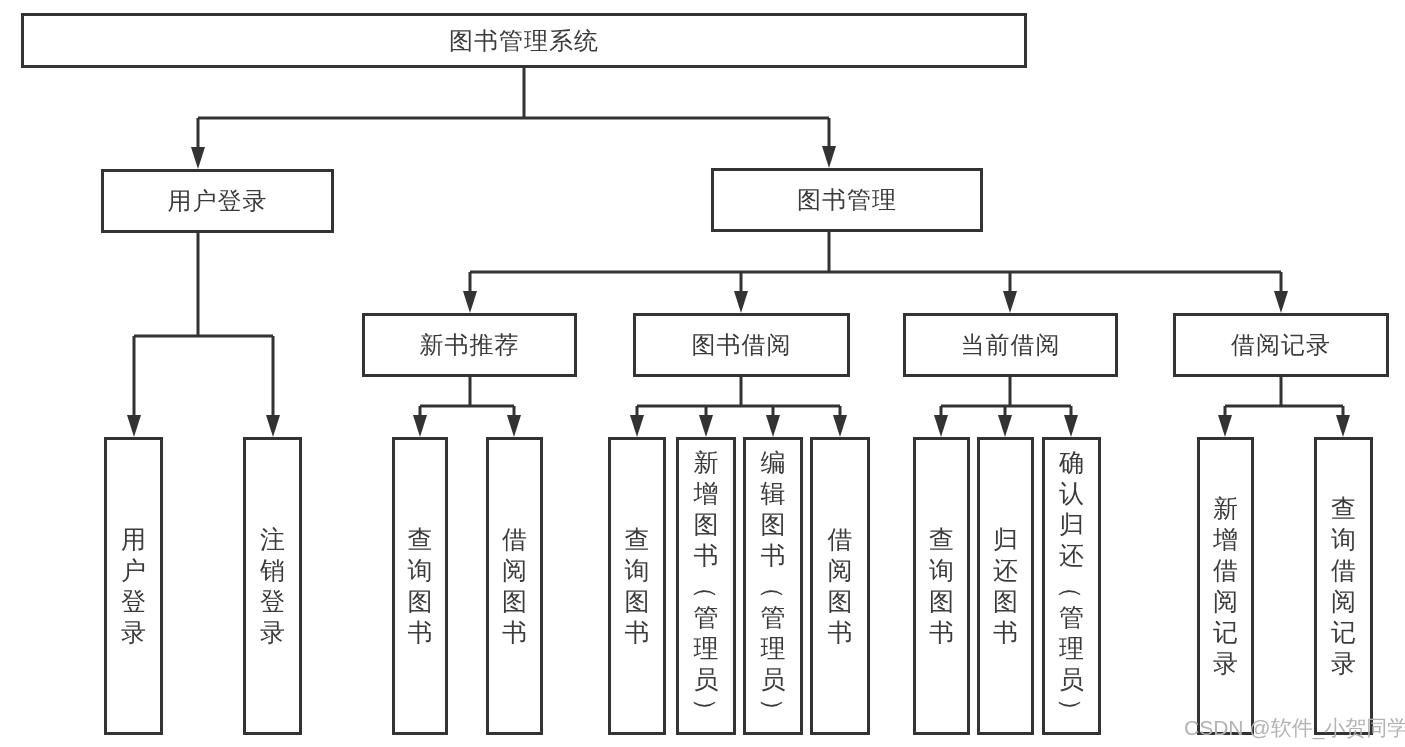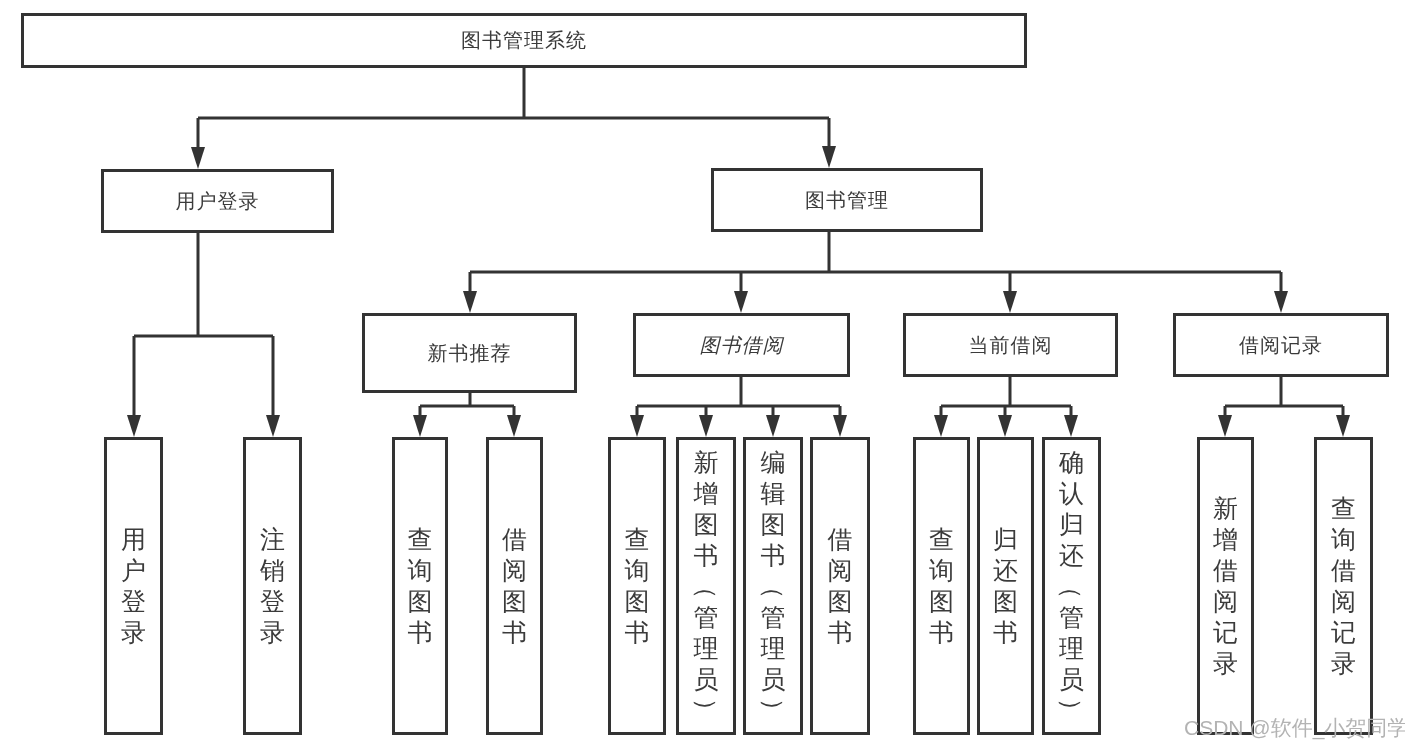--- a/index.html
+++ b/index.html
@@ -8,21 +8,21 @@
     font-family:"Liberation Sans","DejaVu Sans",sans-serif;
     color:#3b3b3b; overflow:hidden;
   }
   .connectors { position:absolute; left:0; top:0; width:1405px; height:747px; }
   .connectors path { stroke:#333333; stroke-width:3; fill:none; }
   .connectors polygon { fill:#333333; stroke:none; }
   .node {
     position:absolute; box-sizing:border-box; background:#ffffff;
     border:3px solid #333333; display:flex; align-items:center; justify-content:center;
   }
-  .hlabel { font-size:20px; letter-spacing:1px; white-space:nowrap; }
+  .hlabel { font-size:24px; letter-spacing:1px; white-space:nowrap; }
   .leaf { flex-direction:column; }
   .vtext { display:flex; flex-direction:column; align-items:center; justify-content:center; }
   .vchar { display:block; height:31px; line-height:31px; font-size:25px; text-align:center; }
   .vchar-rot { transform:rotate(90deg); }
   .watermark {
     position:absolute; left:1184px; top:714px; font-size:21px;
     color:#b3b3b3; white-space:nowrap; z-index:5;
   }
 </style>
 </head>
@@ -70,24 +70,24 @@
     <span class="hlabel">图书管理系统</span>
   </div>
 
   <div class="node" style="left:82px; top:169px; width:233px; height:64px;margin-left:19px;">
     <span class="hlabel">用户登录</span>
   </div>
   <div class="node" style="left:711px; top:168px; width:272px; height:64px;">
     <span class="hlabel">图书管理</span>
   </div>
 
-  <div class="node" style="left:362px; top:313px; width:215px; height:80px;">
+  <div class="node" style="left:362px; top:313px; width:215px; height:64px;">
     <span class="hlabel">新书推荐</span>
   </div>
-  <div class="node" style="left:633px; top:313px; width:217px; height:64px;font-style:italic;">
+  <div class="node" style="left:633px; top:313px; width:217px; height:64px;">
     <span class="hlabel">图书借阅</span>
   </div>
   <div class="node" style="left:903px; top:313px; width:215px; height:64px;">
     <span class="hlabel">当前借阅</span>
   </div>
   <div class="node" style="left:1173px; top:313px; width:216px; height:64px;">
     <span class="hlabel">借阅记录</span>
   </div>
 
   <div class="node leaf" style="left:104px; top:437px; width:59px; height:298px;">

